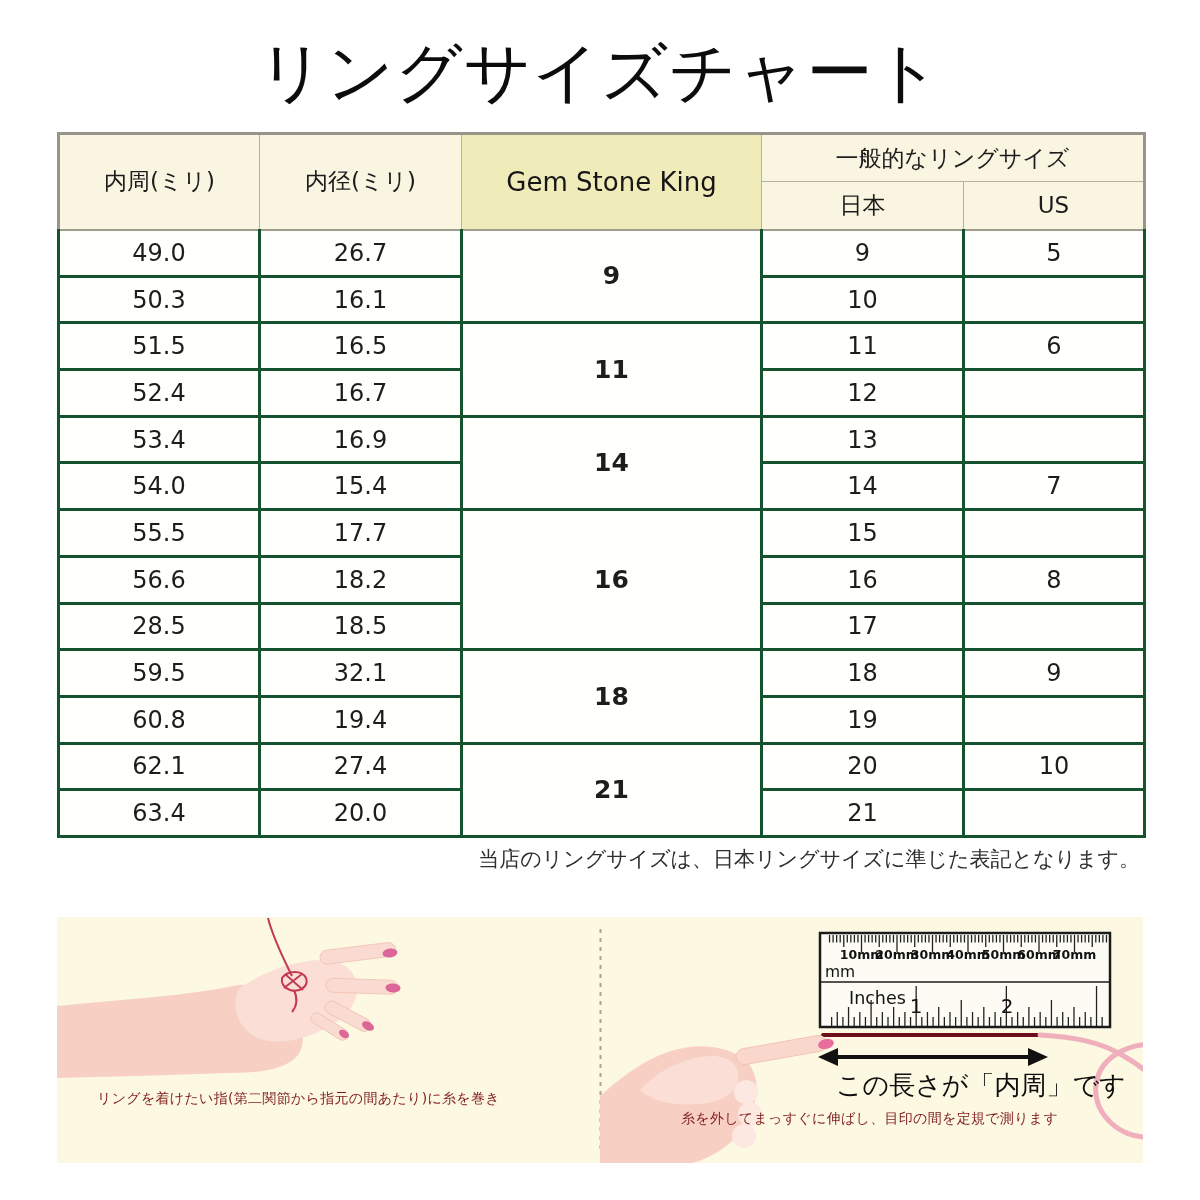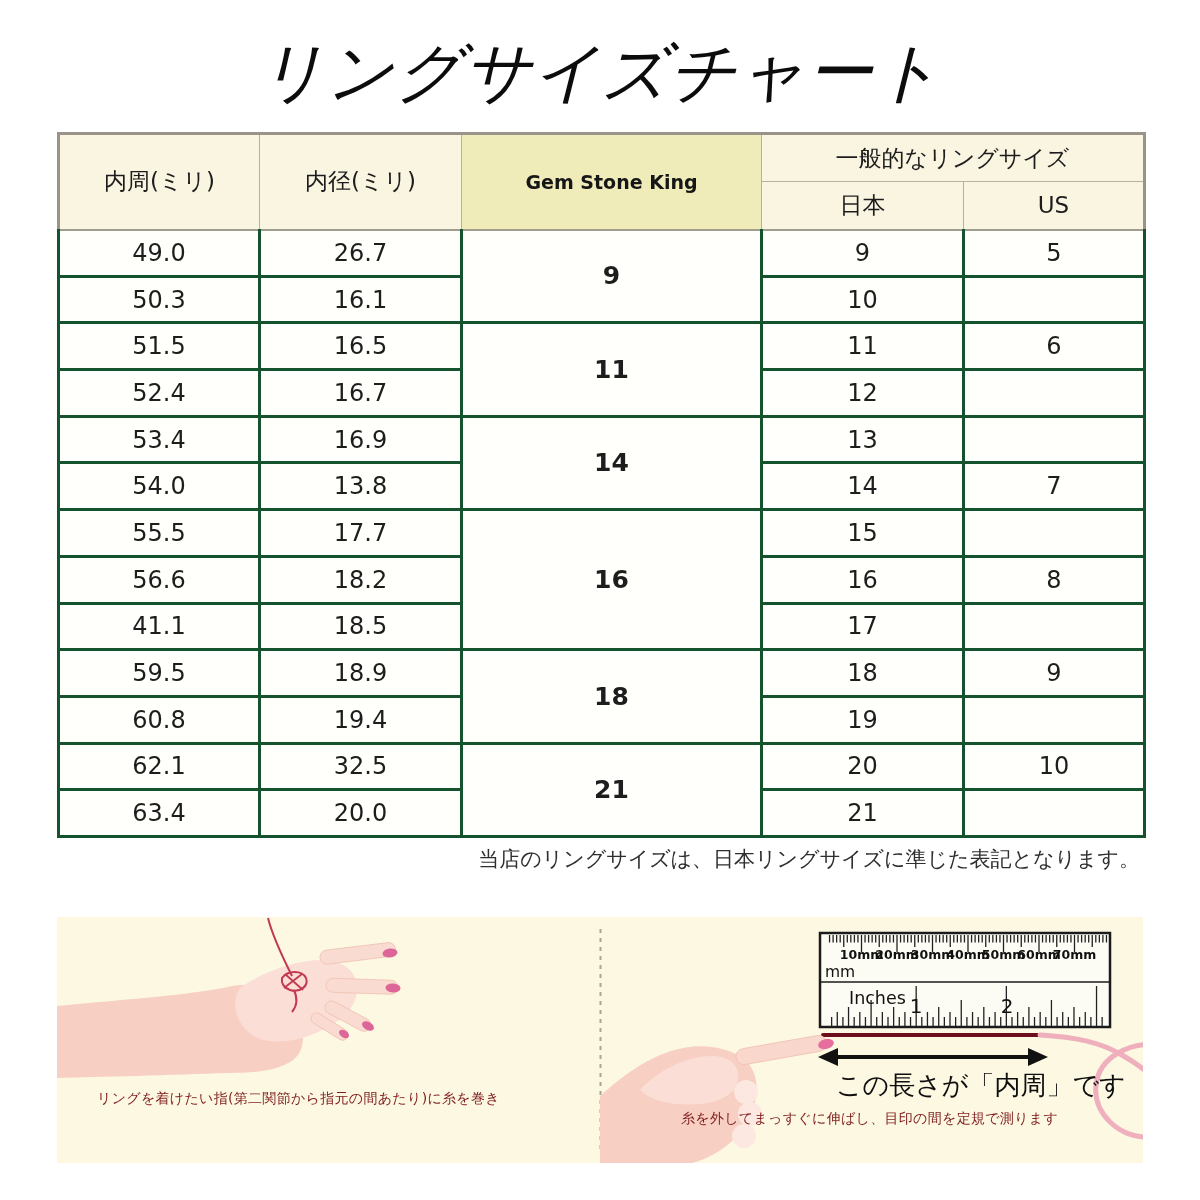--- a/index.html
+++ b/index.html
@@ -1,28 +1,28 @@
 <!DOCTYPE html>
 <html><head>
 <meta charset="utf-8">
 <style>
   html,body{margin:0;padding:0;background:#ffffff;}
   .page{position:relative;width:1200px;height:1200px;background:#ffffff;overflow:hidden;
         font-family:"DejaVu Sans","Liberation Sans",sans-serif;color:#1d1d1d;}
   .title{position:absolute;top:28px;left:0;width:1200px;margin:0;text-align:center;
-         font-size:66px;font-weight:500;letter-spacing:1px;color:#0c0c0c;font-style:italic;}
+         font-size:66px;font-weight:500;letter-spacing:1px;color:#0c0c0c;}
   
   table.sizes{position:absolute;left:57px;top:132px;width:1086px;height:703px;
               border-collapse:collapse;table-layout:fixed;border:3px solid #98948a;}
   table.sizes th,table.sizes td{padding:0;text-align:center;vertical-align:middle;}
   thead th{background:#faf5e1;font-size:23px;font-weight:500;color:#1c1c1c;
            border:1px solid #b6b2a3;}
   thead tr.top{height:48px}
   thead tr.sub{height:48px}
-  thead th.brand{background:#f0ecba;font-weight:bold;font-size:19px;color:#161616;}
+  thead th.brand{background:#f0ecba;font-weight:normal;font-size:26px;color:#161616;}
   thead th[rowspan], thead tr.sub th{border-bottom:2px solid #a09c8e;}
   tbody td{background:#fffffb;font-size:24px;border:3px solid #14532d;}
   tbody tr{height:46.69px;}
   tbody tr.gstart td{border-top:2px solid #a19d8f;}
   td.gsk{font-weight:bold;font-size:25px;}
   
   .note{position:absolute;top:845px;right:60px;font-size:21px;color:#2e2e2e;text-align:center;}
   .section-title{position:absolute;left:74px;top:866px;font-size:37px;font-weight:500;color:#101010;}
   .panel{position:absolute;left:57px;top:917px;width:1086px;height:246px;background:#fcf8e2;}
   svg.illus{position:absolute;left:57px;top:917px;width:1086px;height:246px;}
@@ -88,59 +88,59 @@
       </tr>
       <tr class="gstart">
         <td>53.4</td>
         <td>16.9</td>
         <td class="gsk" rowspan="2">14</td>
         <td>13</td>
         <td></td>
       </tr>
       <tr>
         <td>54.0</td>
-        <td>13.8</td>
+        <td>15.4</td>
         <td>14</td>
         <td>7</td>
       </tr>
       <tr class="gstart">
         <td>55.5</td>
         <td>17.7</td>
         <td class="gsk" rowspan="3">16</td>
         <td>15</td>
         <td></td>
       </tr>
       <tr>
         <td>56.6</td>
         <td>18.2</td>
         <td>16</td>
         <td>8</td>
       </tr>
       <tr>
-        <td>41.1</td>
+        <td>28.5</td>
         <td>18.5</td>
         <td>17</td>
         <td></td>
       </tr>
       <tr class="gstart">
         <td>59.5</td>
-        <td>18.9</td>
+        <td>32.1</td>
         <td class="gsk" rowspan="2">18</td>
         <td>18</td>
         <td>9</td>
       </tr>
       <tr>
         <td>60.8</td>
         <td>19.4</td>
         <td>19</td>
         <td></td>
       </tr>
       <tr class="gstart">
         <td>62.1</td>
-        <td>32.5</td>
+        <td>27.4</td>
         <td class="gsk" rowspan="2">21</td>
         <td>20</td>
         <td>10</td>
       </tr>
       <tr>
         <td>63.4</td>
         <td>20.0</td>
         <td>21</td>
         <td></td>
       </tr>

